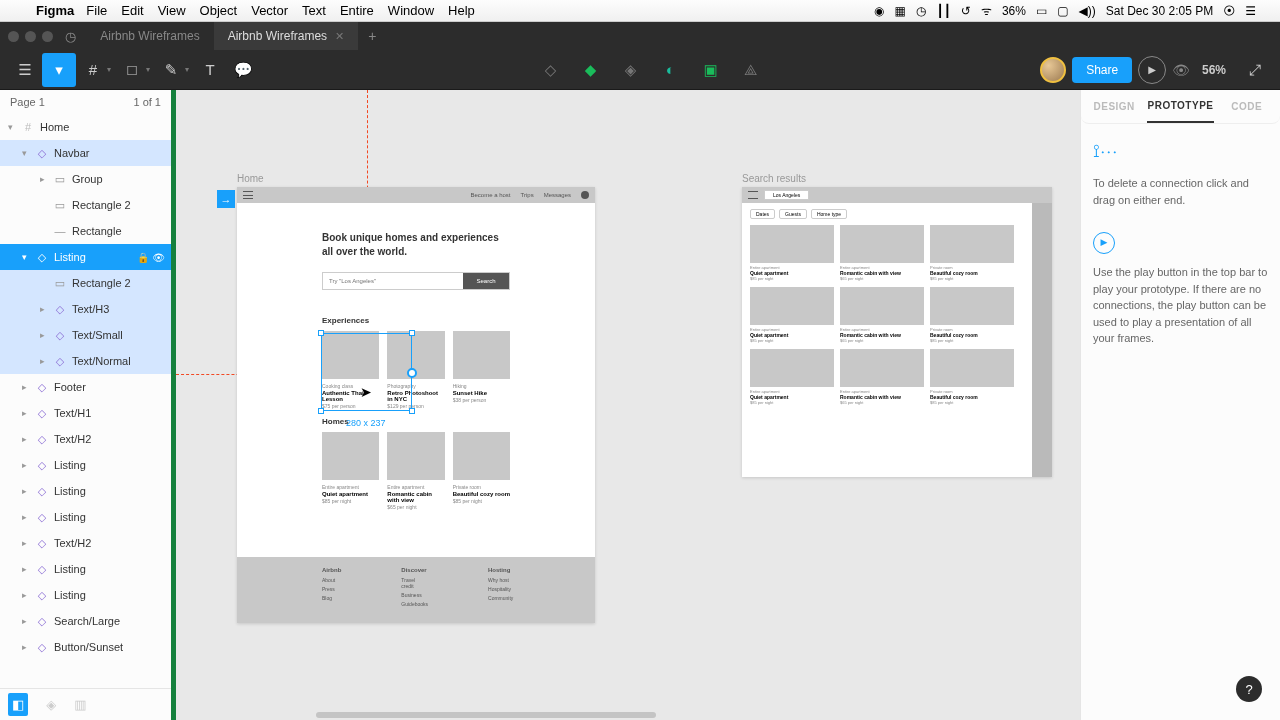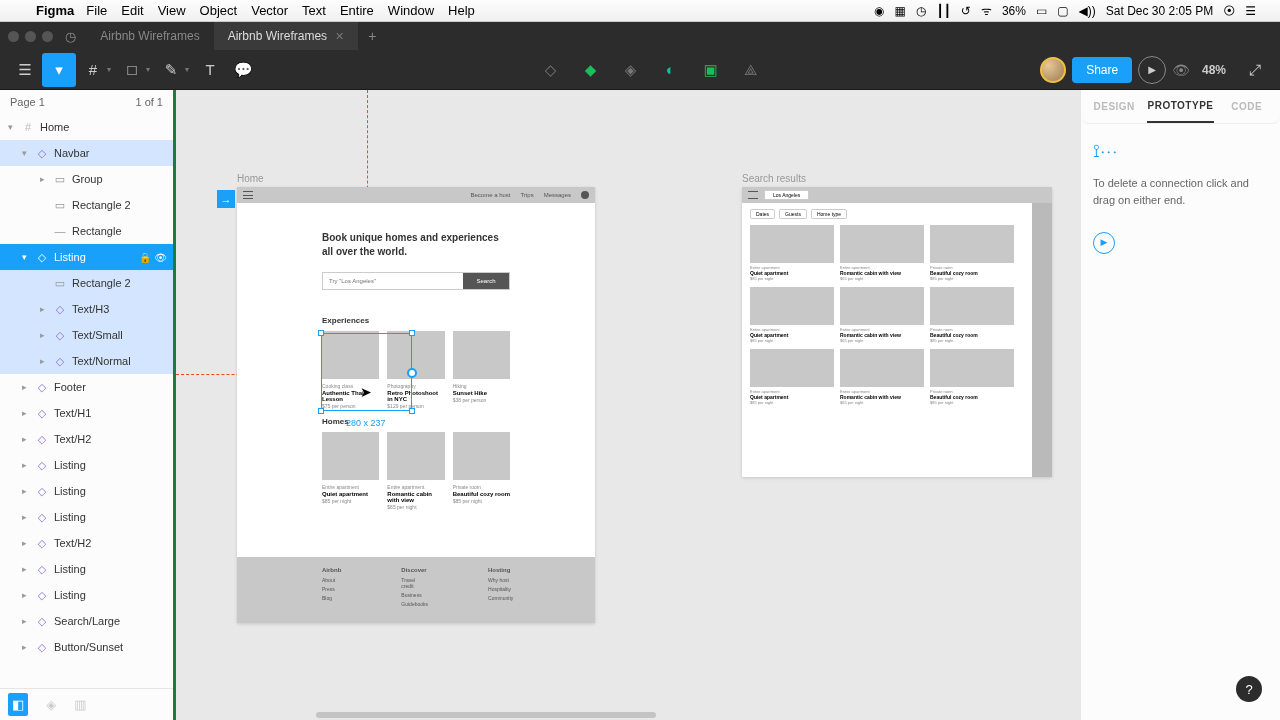--- a/index.html
+++ b/index.html
@@ -25,21 +25,21 @@
 .tool-caret{color:#777;font-size:8px;margin-left:-4px;margin-right:4px;}
 .toolbar .center{margin:0 auto;display:flex;gap:6px;}
 .toolbar .center .tool-btn{color:#777;}
 .toolbar .right{display:flex;align-items:center;gap:6px;}
 .avatar{width:26px;height:26px;border-radius:50%;background:radial-gradient(circle at 30% 30%,#e8c896,#9b7a52);border:2px solid #f0c040;}
 .share-btn{background:#18a0fb;color:#fff;font-size:12px;padding:6px 14px;border-radius:4px;border:none;}
 .play-circle{width:28px;height:28px;border:1.5px solid #888;border-radius:50%;display:flex;align-items:center;justify-content:center;color:#ccc;font-size:10px;}
 .eye{color:#888;font-size:14px;}
 .zoom{color:#ccc;font-size:12px;font-weight:600;margin:0 6px;}
 .main{display:flex;height:630px;}
-.left-panel{width:176px;background:#fcfcfc;border-right:3px solid #15803d;display:flex;flex-direction:column;font-size:11px;color:#333;}
+.left-panel{width:176px;background:#fcfcfc;border-right:5px solid #15803d;display:flex;flex-direction:column;font-size:11px;color:#333;}
 .page-header{height:24px;display:flex;align-items:center;padding:0 10px;justify-content:space-between;color:#666;font-size:11px;}
 .layer-tree{flex:1;overflow:hidden;}
 .layer{height:26px;display:flex;align-items:center;padding-left:8px;cursor:default;}
 .layer .chev{width:12px;color:#999;font-size:9px;}
 .layer .icon{width:16px;color:#999;font-size:11px;margin-right:4px;display:inline-flex;justify-content:center;}
 .layer.selected{background:#d4e6ff;}
 .layer.sel-active{background:#18a0fb;color:#fff;}
 .layer.sel-active .chev,.layer.sel-active .icon{color:#fff;}
 .layer.lv1{padding-left:22px;}
 .layer.lv2{padding-left:40px;}
@@ -182,21 +182,21 @@
     <div class="tool-btn">◈</div>
     <div class="tool-btn" style="color:#1abc9c">◐</div>
     <div class="tool-btn" style="color:#1abc5b">▣</div>
     <div class="tool-btn">⟁</div>
   </div>
   <div class="right">
     <div class="avatar"></div>
     <button class="share-btn">Share</button>
     <div class="play-circle">▶</div>
     <div class="eye">👁</div>
-    <div class="zoom">48%</div>
+    <div class="zoom">56%</div>
     <div class="tool-btn">⤢</div>
   </div>
 </div>
 
 <div class="main">
 
   <div class="left-panel">
     <div class="page-header">
       <span>Page 1</span>
       <span>1 of 1</span>
@@ -495,17 +495,18 @@
   <div class="right-panel">
     <div class="rp-tabs">
       <div class="rp-tab">DESIGN</div>
       <div class="rp-tab active">PROTOTYPE</div>
       <div class="rp-tab">CODE</div>
     </div>
     <div class="rp-body">
       <div class="rp-icon">⟟⋯</div>
       <div>To delete a connection click and drag on either end.</div>
       <div class="rp-play-icon">▶</div>
+      <div>Use the play button in the top bar to play your prototype. If there are no connections, the play button can be used to play a presentation of all your frames.</div>
     </div>
   </div>
 </div>
 
 <div class="help-btn">?</div>
 
 </body></html>

